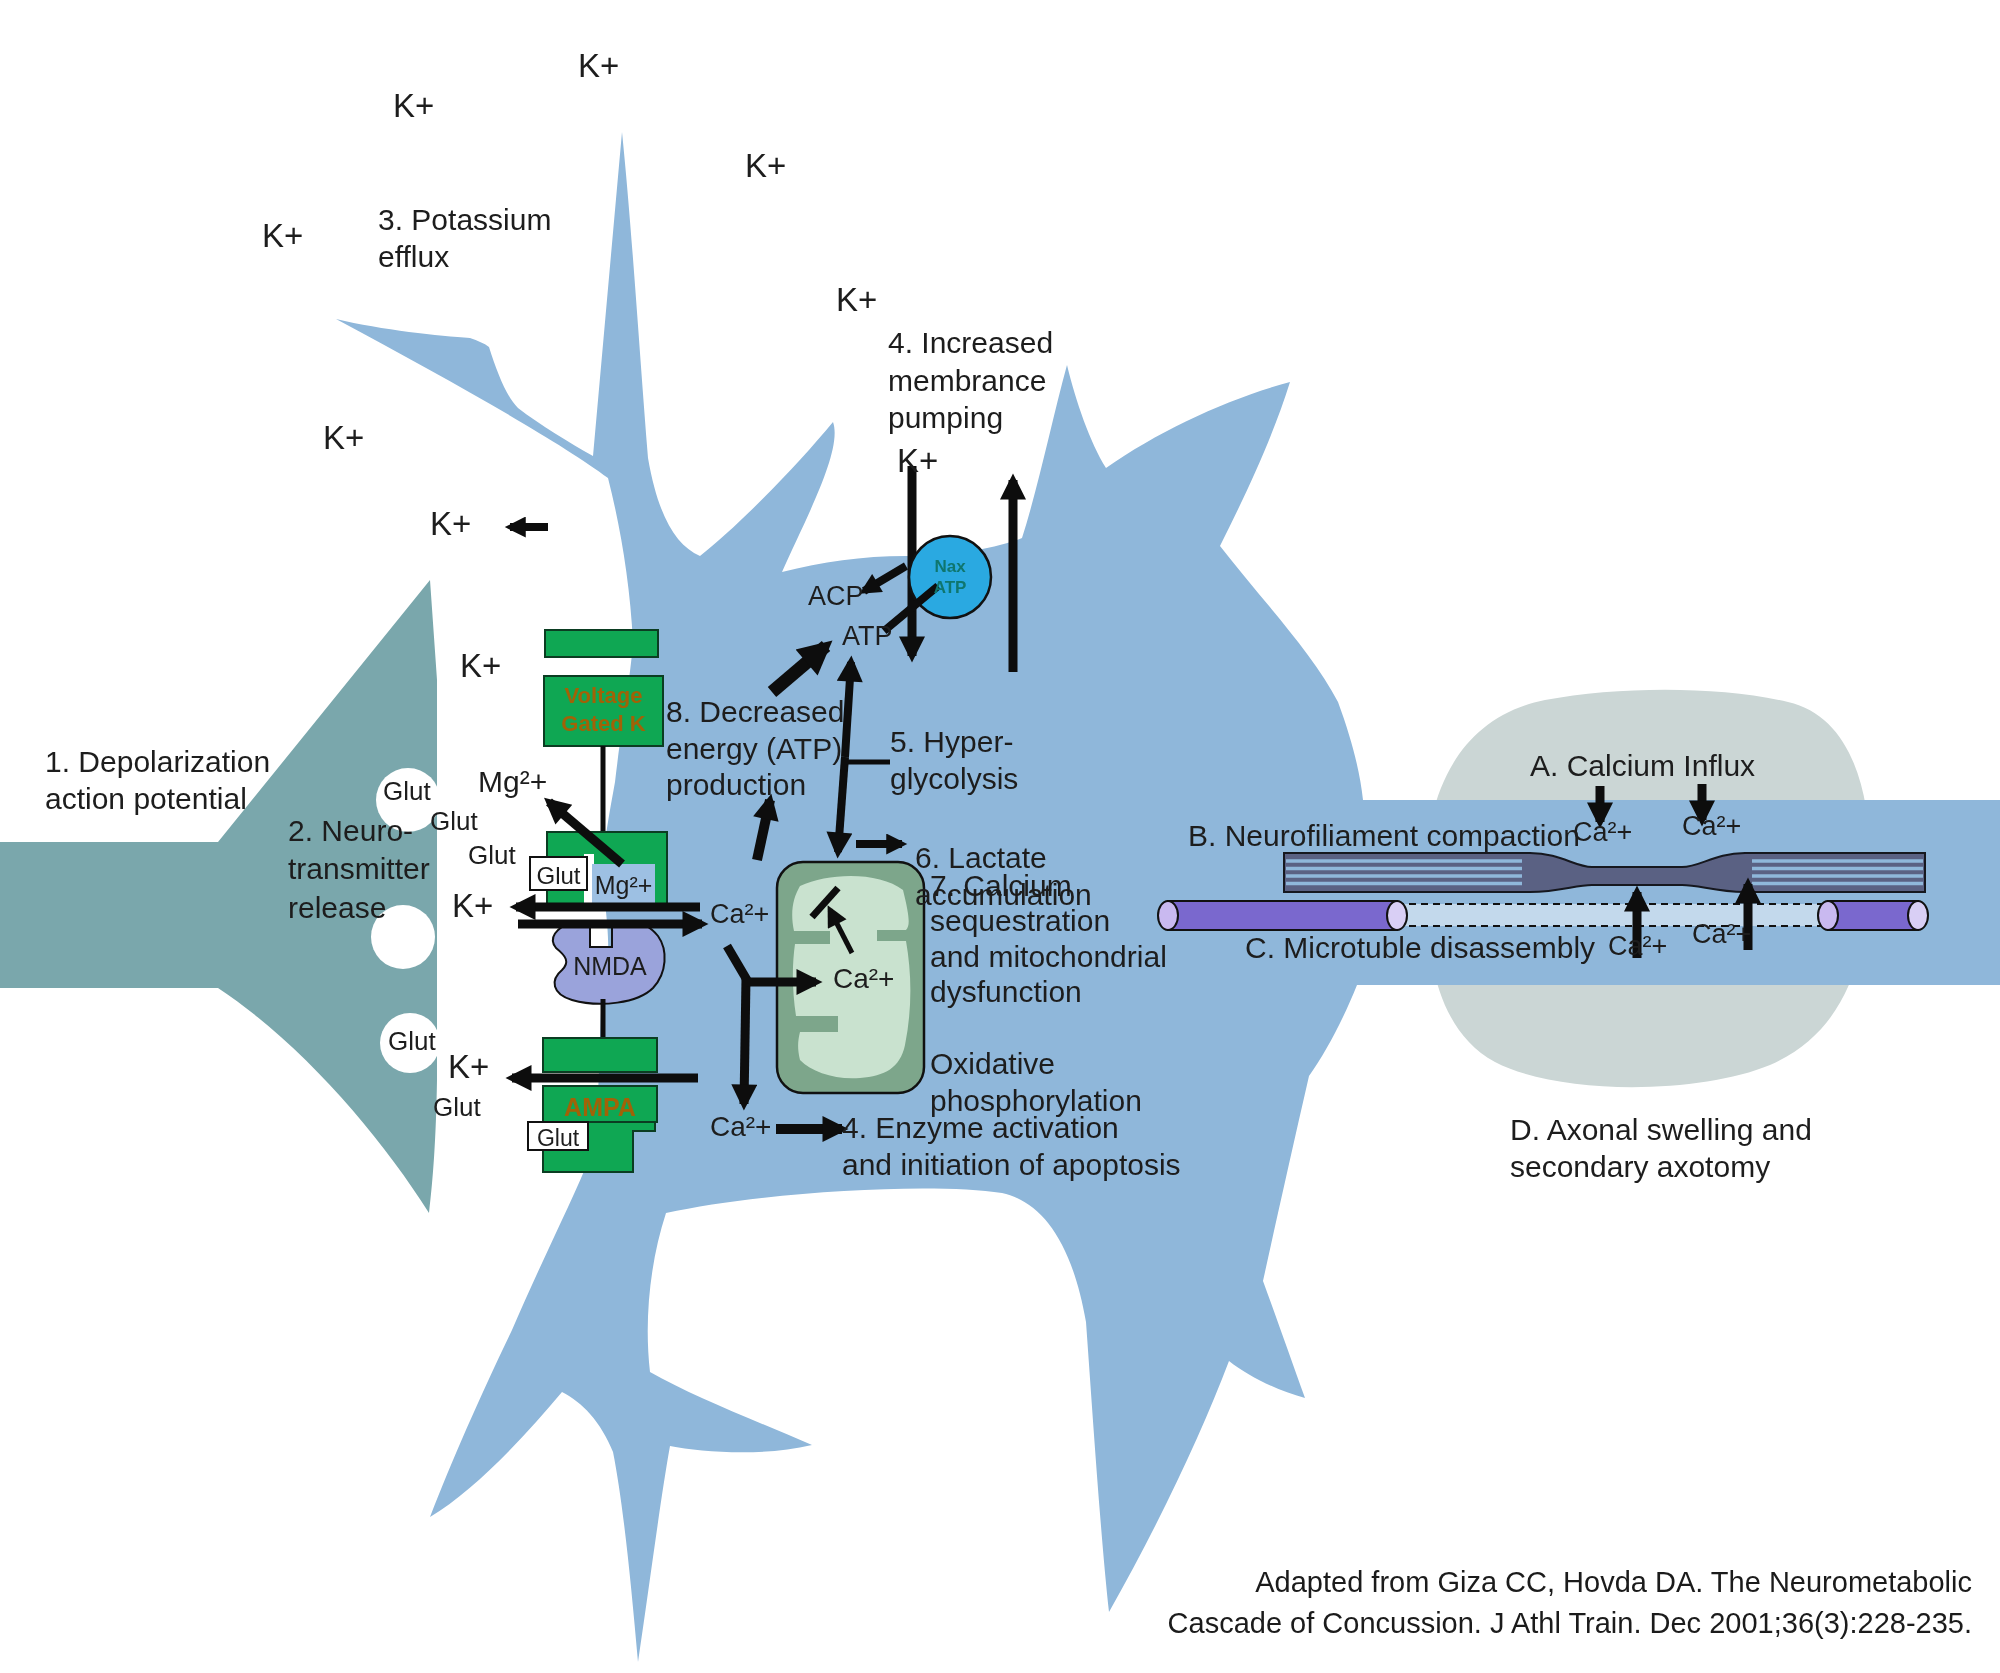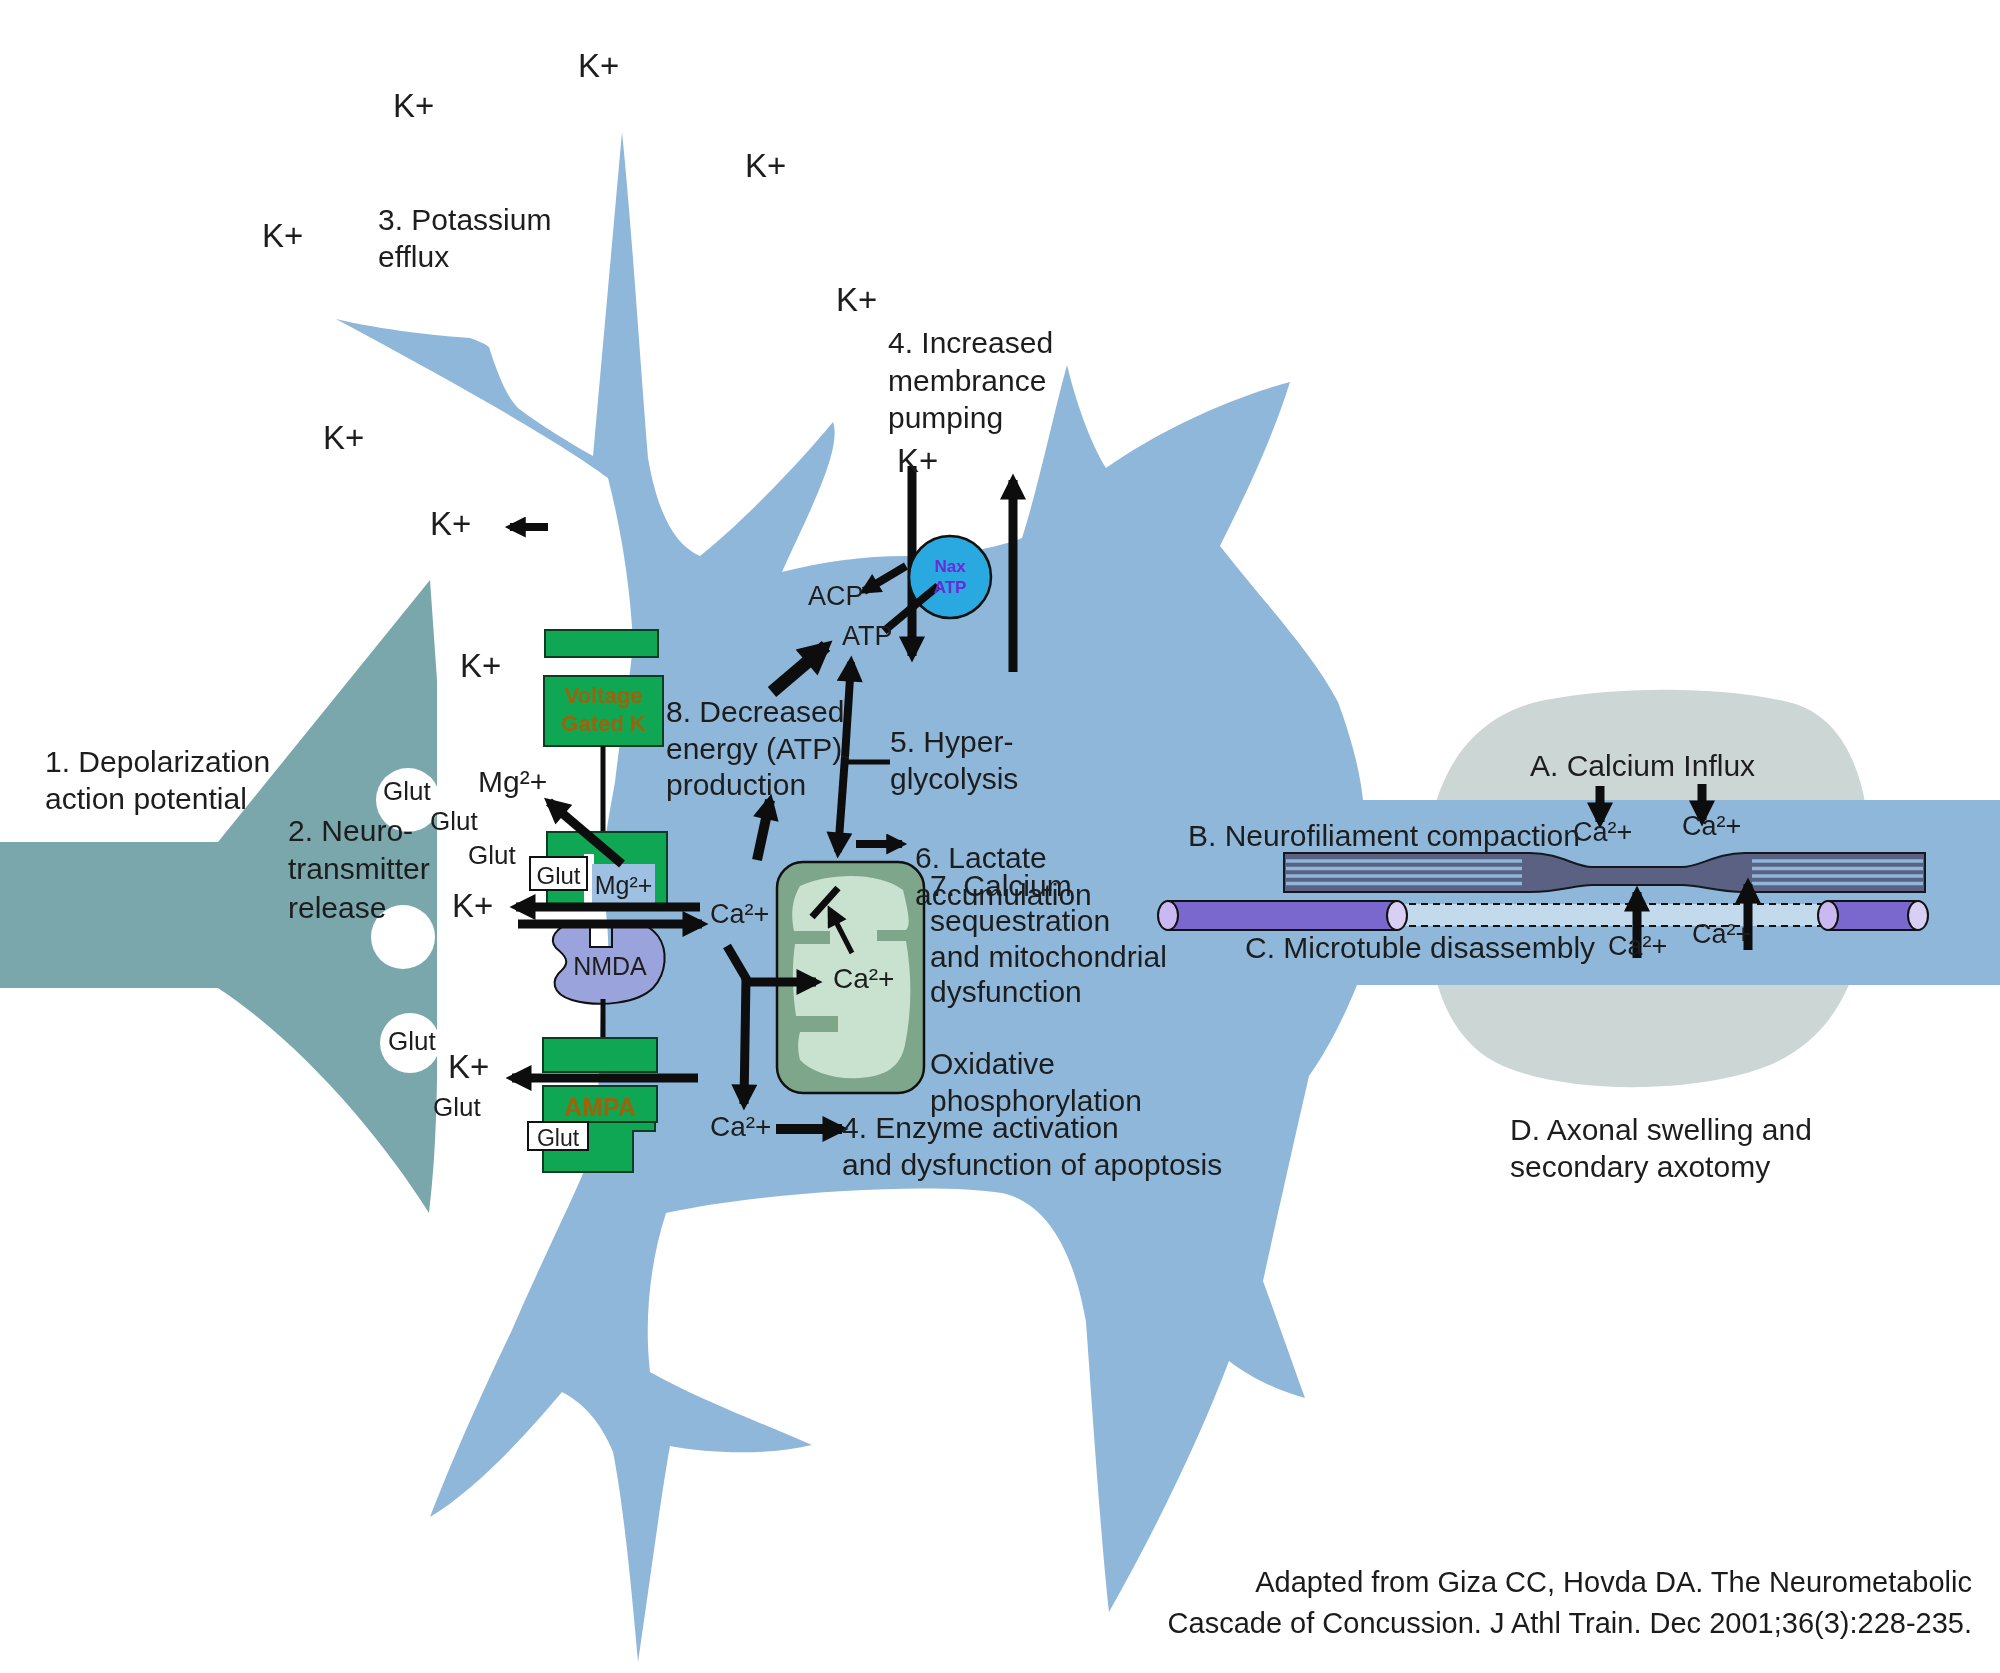--- a/index.html
+++ b/index.html
@@ -162,21 +162,21 @@
 <div class="t" style="left:930px;top:868px;font-size:30px;line-height:1.18">
   <span>7.  Calcium</span><br><span>sequestration</span><br><span>and mitochondrial</span><br><span>dysfunction</span>
 </div>
 <div class="t" style="left:930px;top:1046px;font-size:30px">
   <span>Oxidative</span><br><span>phosphorylation</span>
 </div>
 <div class="t" style="left:666px;top:694px;font-size:30px">
   <span>8. Decreased</span><br><span>energy (ATP)</span><br><span>production</span>
 </div>
 <div class="t" style="left:842px;top:1110px;font-size:30px">
-  <span>4. Enzyme activation</span><br><span>and dysfunction of apoptosis</span>
+  <span>4. Enzyme activation</span><br><span>and initiation of apoptosis</span>
 </div>
 
 <div class="t" style="left:1530px;top:748px;font-size:30px">A. Calcium Influx</div>
 <div class="t" style="left:1188px;top:818px;font-size:30px">B. Neurofiliament compaction</div>
 <div class="t" style="left:1245px;top:930px;font-size:30px">C. Microtuble disassembly</div>
 <div class="t" style="left:1510px;top:1112px;font-size:30px">
   <span>D. Axonal swelling and</span><br><span>secondary axotomy</span>
 </div>
 
 <div class="t" style="left:808px;top:580px;font-size:27px">ACP</div>
@@ -197,21 +197,21 @@
 <div class="t" style="left:433px;top:1092px;font-size:26px">Glut</div>
 <div class="t ctr" style="left:530px;top:861px;width:57px;font-size:24px">Glut</div>
 <div class="t ctr" style="left:528px;top:1124px;width:60px;font-size:23px">Glut</div>
 
 <div class="t ctr green-text" style="left:544px;top:682px;width:119px;font-size:22px;line-height:1.25">
   <span>Voltage</span><br><span>Gated K</span>
 </div>
 <div class="t ctr" style="left:592px;top:870px;width:63px;font-size:25px">Mg²+</div>
 <div class="t ctr" style="left:560px;top:951px;width:100px;font-size:25px;font-weight:400">NMDA</div>
 <div class="t ctr green-text" style="left:543px;top:1092px;width:114px;font-size:25px">AMPA</div>
-<div class="t ctr" style="left:915px;top:556px;width:70px;font-size:17px;line-height:1.25;color:#6d28d9;font-weight:700">
+<div class="t ctr" style="left:915px;top:556px;width:70px;font-size:17px;line-height:1.25;color:#0f766e;font-weight:700">
   <span>Nax</span><br><span>ATP</span>
 </div>
 
 <div class="t cite" style="right:28px;top:1562px;font-size:29px;color:#1b1b1b">
   <span>Adapted from Giza CC, Hovda DA. The Neurometabolic</span><br><span>Cascade of Concussion. J Athl Train. Dec 2001;36(3):228-235.</span>
 </div>
 
 </div>
 
 </body></html>

